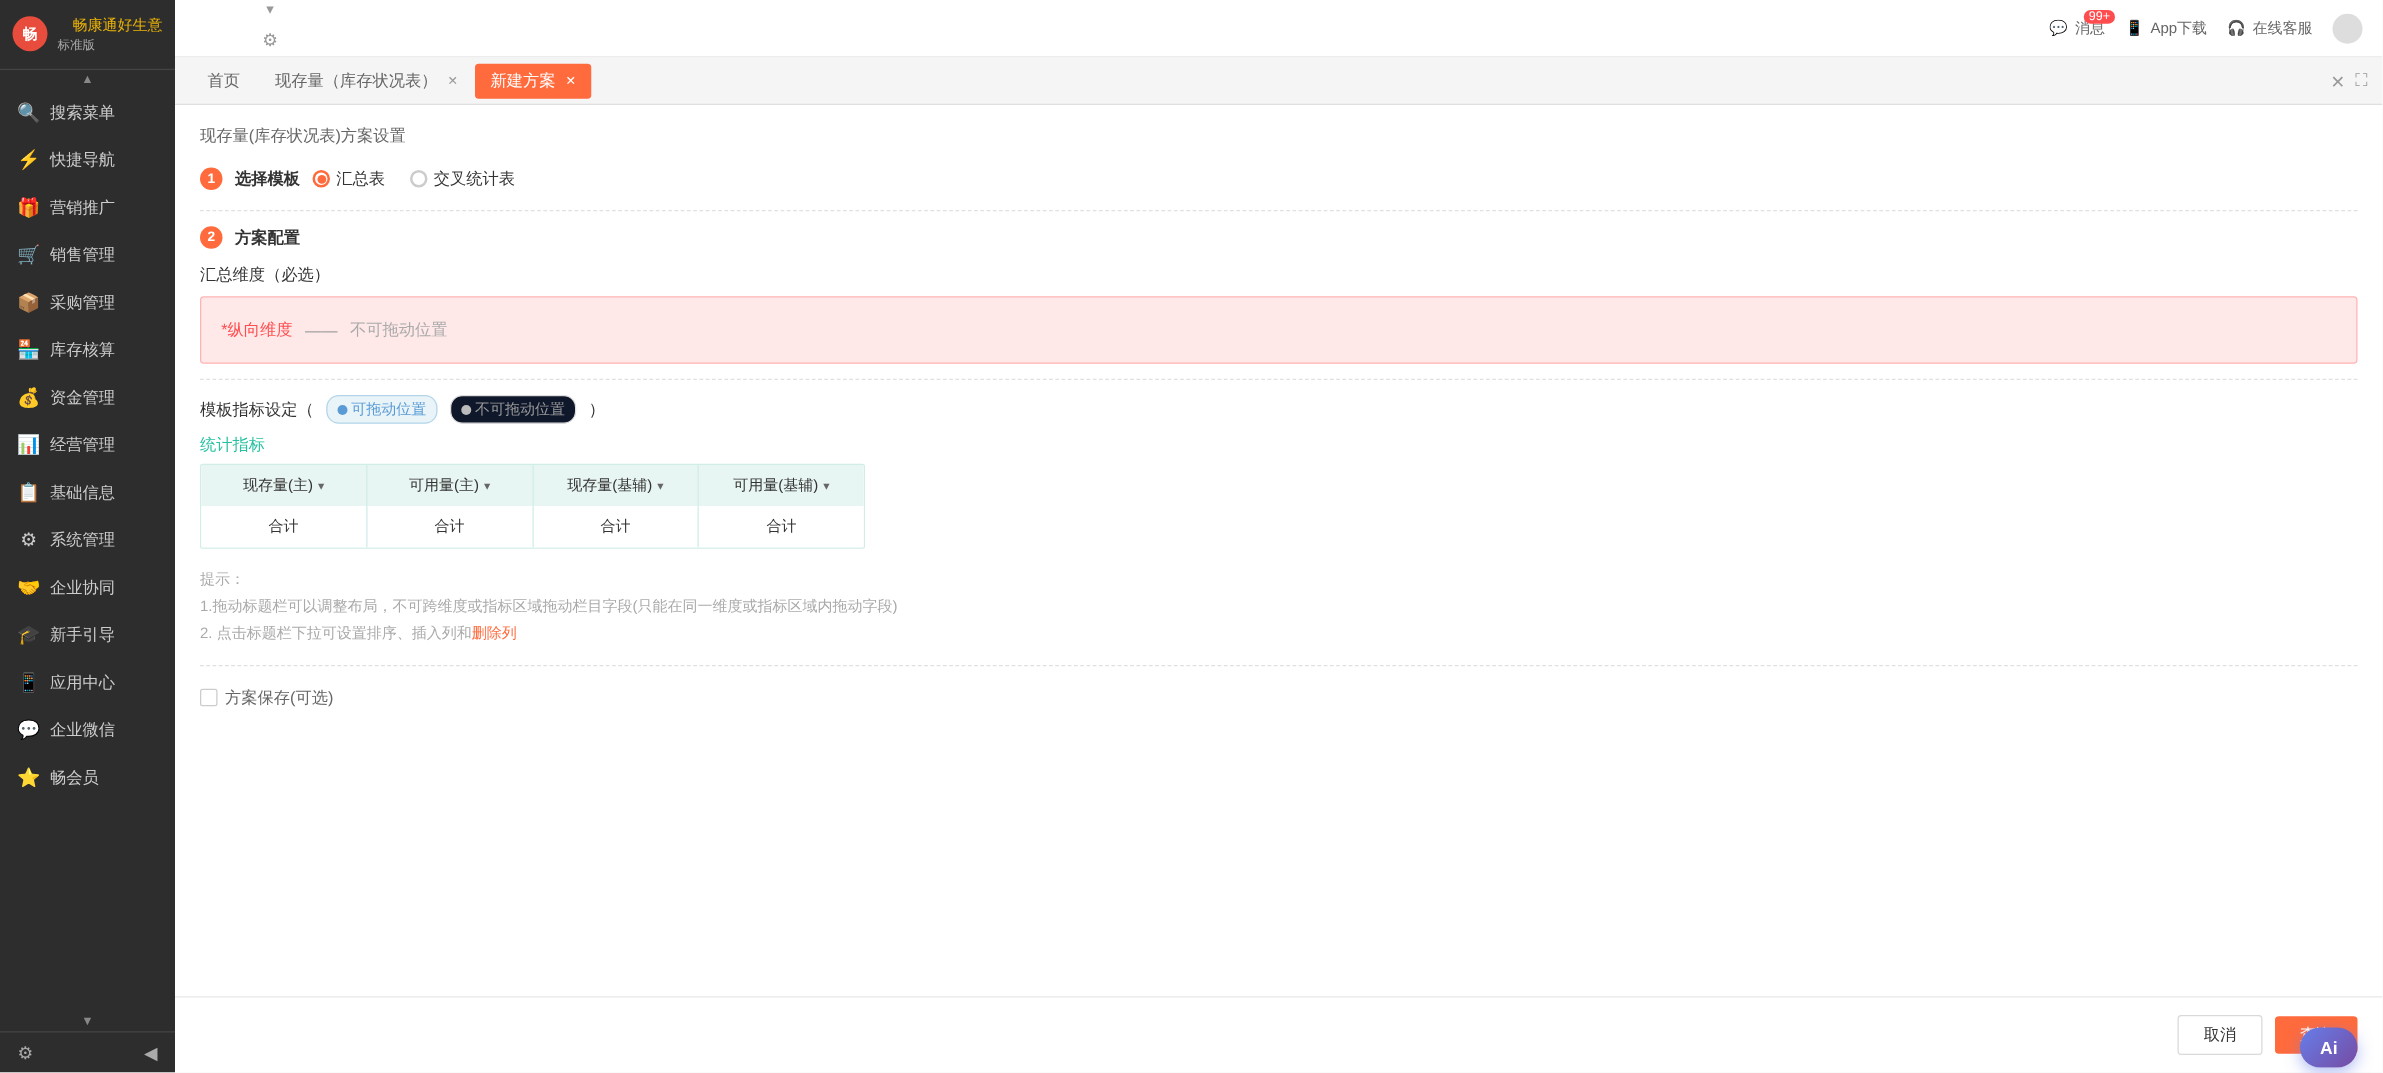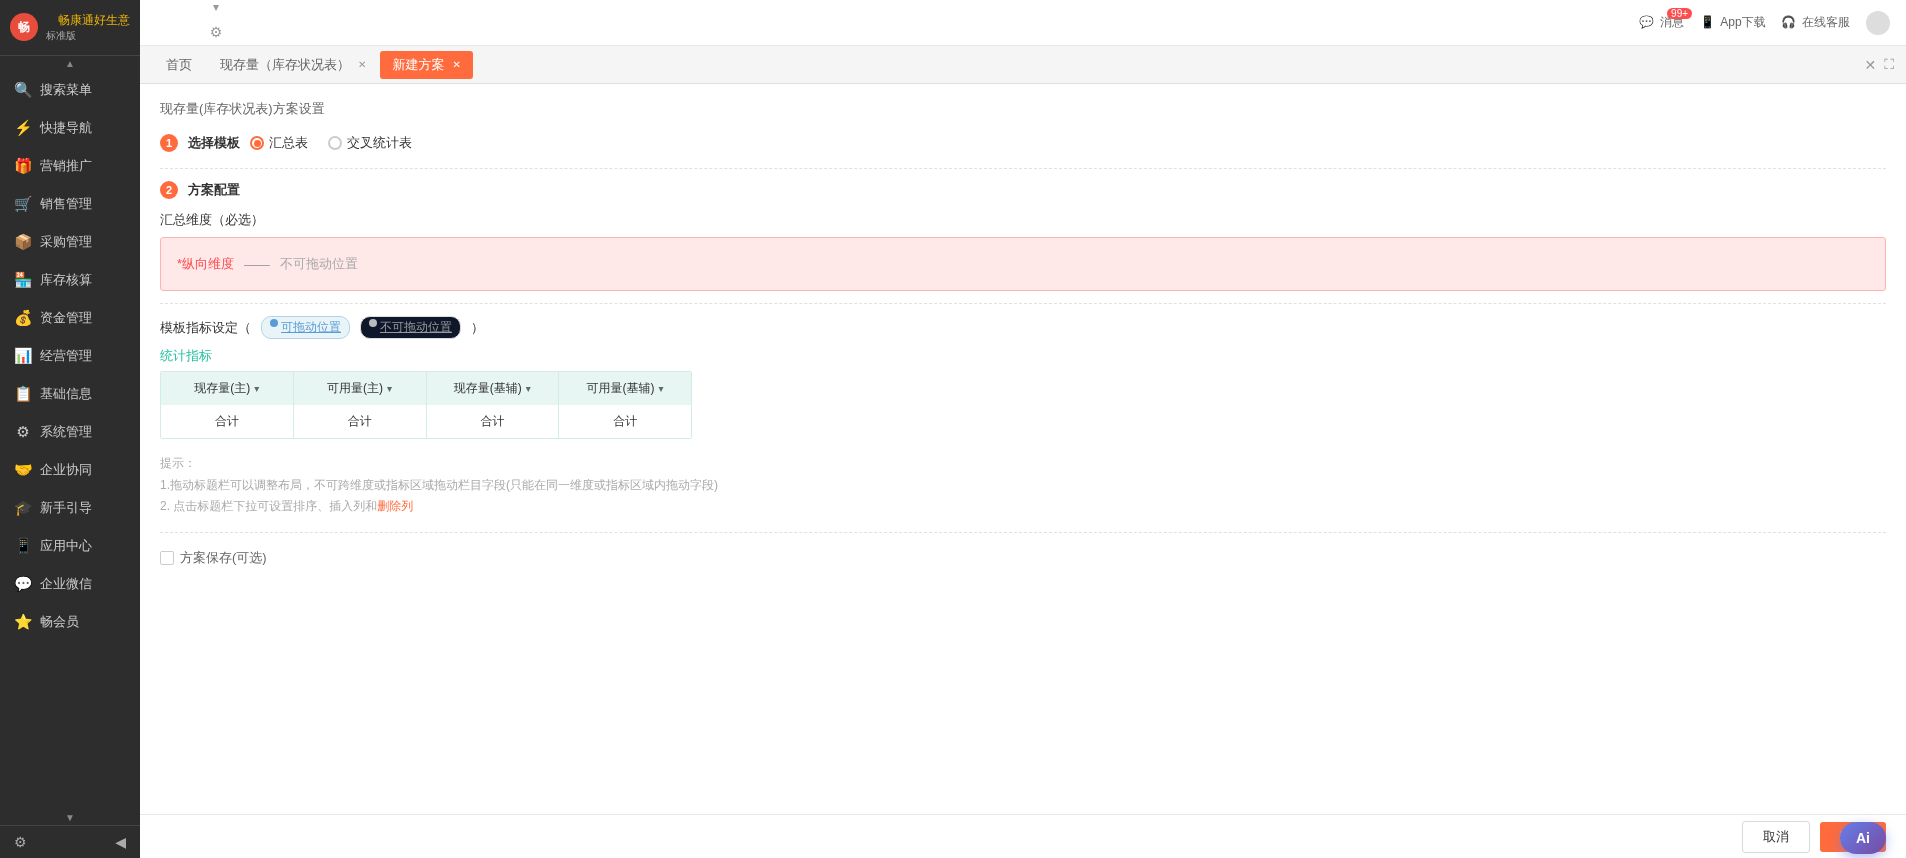--- a/index.html
+++ b/index.html
@@ -137,22 +137,22 @@
       background: #ffe8e8; border: 1px solid #ffb3b3; border-radius: 3px;
       padding: 17px 16px; display: flex; align-items: center; gap: 10px;
     }
     .dim-required { color: #ff4d4f; font-size: 13px; }
     .dim-dash { color: #999; }
     .dim-placeholder { color: #aaa; font-size: 13px; }
 
     
     .indicator-settings { display: flex; align-items: center; gap: 10px; margin: 12px 0 6px 0; font-size: 13px; color: #333; }
     .indicator-tag {
-      display: inline-flex; gap: 3px;
-      padding: 2px 8px; border-radius: 10px; font-size: 12px; text-decoration: underline;
+      display: inline-flex; align-items: center; gap: 3px;
+      padding: 2px 8px; border-radius: 10px; font-size: 12px;
     }
     .tag-movable { background: #e8f4f8; color: #5b9bd5; border: 1px solid #b3d4e8; }
     .tag-fixed { background: #0f172a; color: #999; border: 1px solid #ddd; }
     .tag-dot { width: 8px; height: 8px; border-radius: 50%; }
     .tag-dot-movable { background: #5b9bd5; }
     .tag-dot-fixed { background: #bbb; }
 
     
     .stats-section { margin: 8px 0; }
     .stats-label { font-size: 13px; color: #26c1a0; font-weight: 500; margin-bottom: 6px; }
@@ -175,21 +175,21 @@
 
     
     .save-option { display: flex; align-items: center; gap: 6px; margin-top: 16px; font-size: 13px; color: #666; }
     .checkbox-box {
       width: 14px; height: 14px; border: 1px solid #ccc; border-radius: 2px;
       cursor: pointer; background: #fff;
     }
 
     
     .footer {
-      height: 44px; background: #fff; border-top: 1px solid #e8e8e8;
+      height: 61px; background: #fff; border-top: 1px solid #e8e8e8;
       display: flex; align-items: center; justify-content: flex-end;
       padding: 0 20px; gap: 10px; flex-shrink: 0;
     }
     .btn-cancel {
       background: #fff; border: 1px solid #d9d9d9; border-radius: 3px;
       padding: 6px 20px; font-size: 13px; color: #333; cursor: pointer;
     }
     .btn-query {
       background: #ff6b3d; border: none; border-radius: 3px;
       padding: 6px 20px; font-size: 13px; color: #fff; cursor: pointer;

